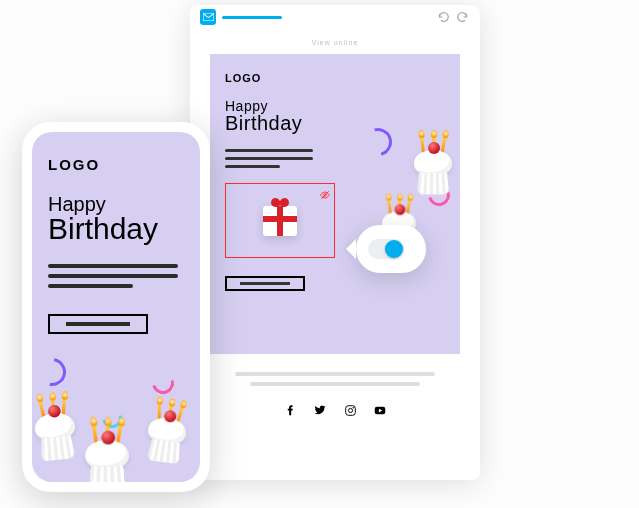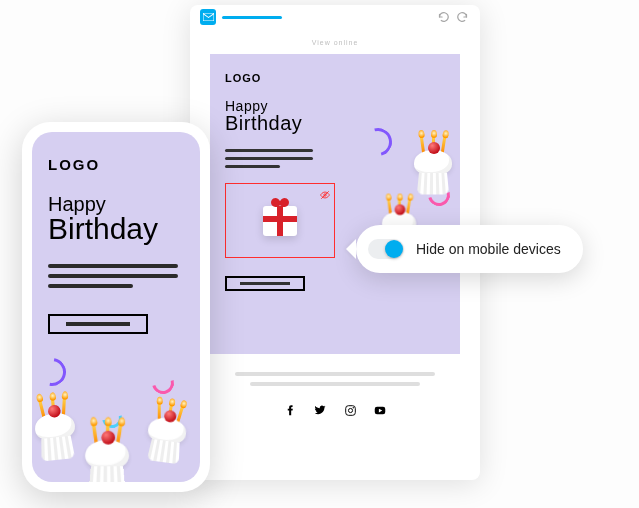--- a/index.html
+++ b/index.html
@@ -378,15 +378,14 @@
     </div>
   </div>
 </div>
 
 <div class="tip-wrap">
   <div class="tip-arrow"></div>
   <div class="tip">
     <div class="toggle">
       <div class="knob"></div>
     </div>
-    <div class="tip-label">Hide on mobile devices</div>
   </div>
 </div>
 
 </body></html>

